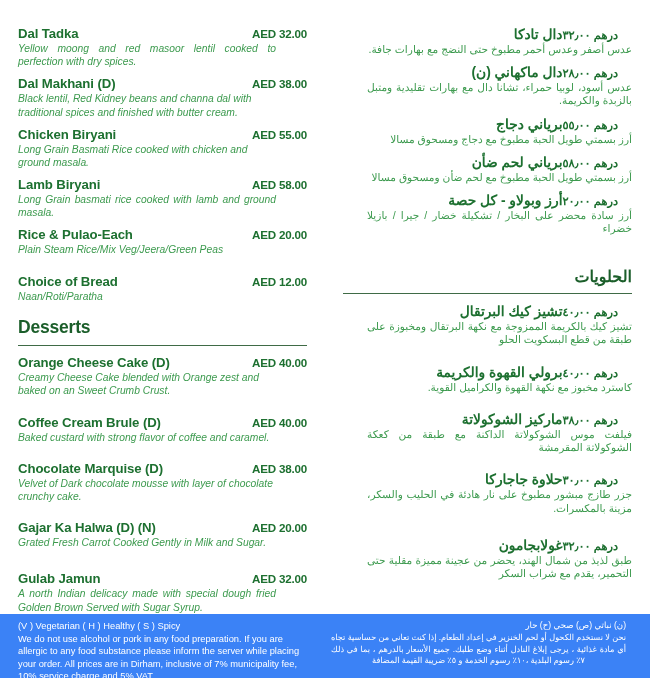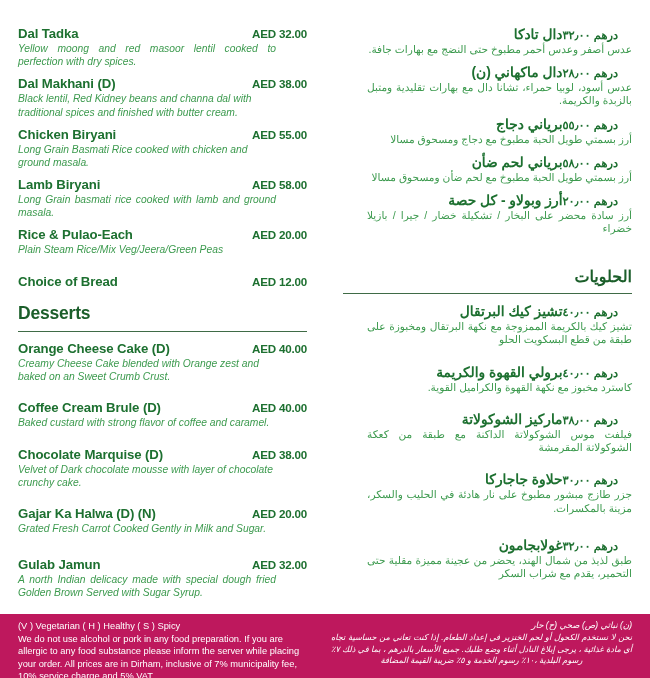--- a/index.html
+++ b/index.html
@@ -148,35 +148,34 @@
   .spacer-sm { height: 9px; }
   .spacer-md { height: 14px; }
 
   
   .footer {
     position: absolute;
     left: 0;
     bottom: 0;
     width: 650px;
     height: 64px;
-    background: #be185d;
+    background: #3b82f6;
     display: flex;
   }
 
   .footer-col {
     width: 325px;
     padding: 6px 12px 4px 18px;
     color: #ffffff;
   }
 
   .footer-col-ar {
     direction: rtl;
-    padding: 6px 18px 4px 6px;
+    padding: 6px 24px 4px 6px;
     text-align: right;
-    font-style: italic;
   }
 
   .legend-line {
     font-size: 9.3px;
     line-height: 1.33;
     color: #ffffff;
     margin-bottom: 0.5px;
   }
 
   .footer-text {
@@ -246,20 +245,21 @@
         <div class="dish-desc">Plain Steam Rice/Mix Veg/Jeera/Green Peas</div>
       </div>
 
       <div class="spacer-sm"></div>
 
       <div class="dish">
         <div class="dish-head">
           <span class="dish-name">Choice of Bread</span>
           <span class="dish-price">AED 12.00</span>
         </div>
+        <div class="dish-desc">Naan/Roti/Paratha</div>
       </div>
 
       <div class="section-block">
         <div class="section-title">Desserts</div>
         <div class="section-rule"></div>
       </div>
 
       <div class="dish">
         <div class="dish-head">
           <span class="dish-name">Orange Cheese Cake (D)</span>

